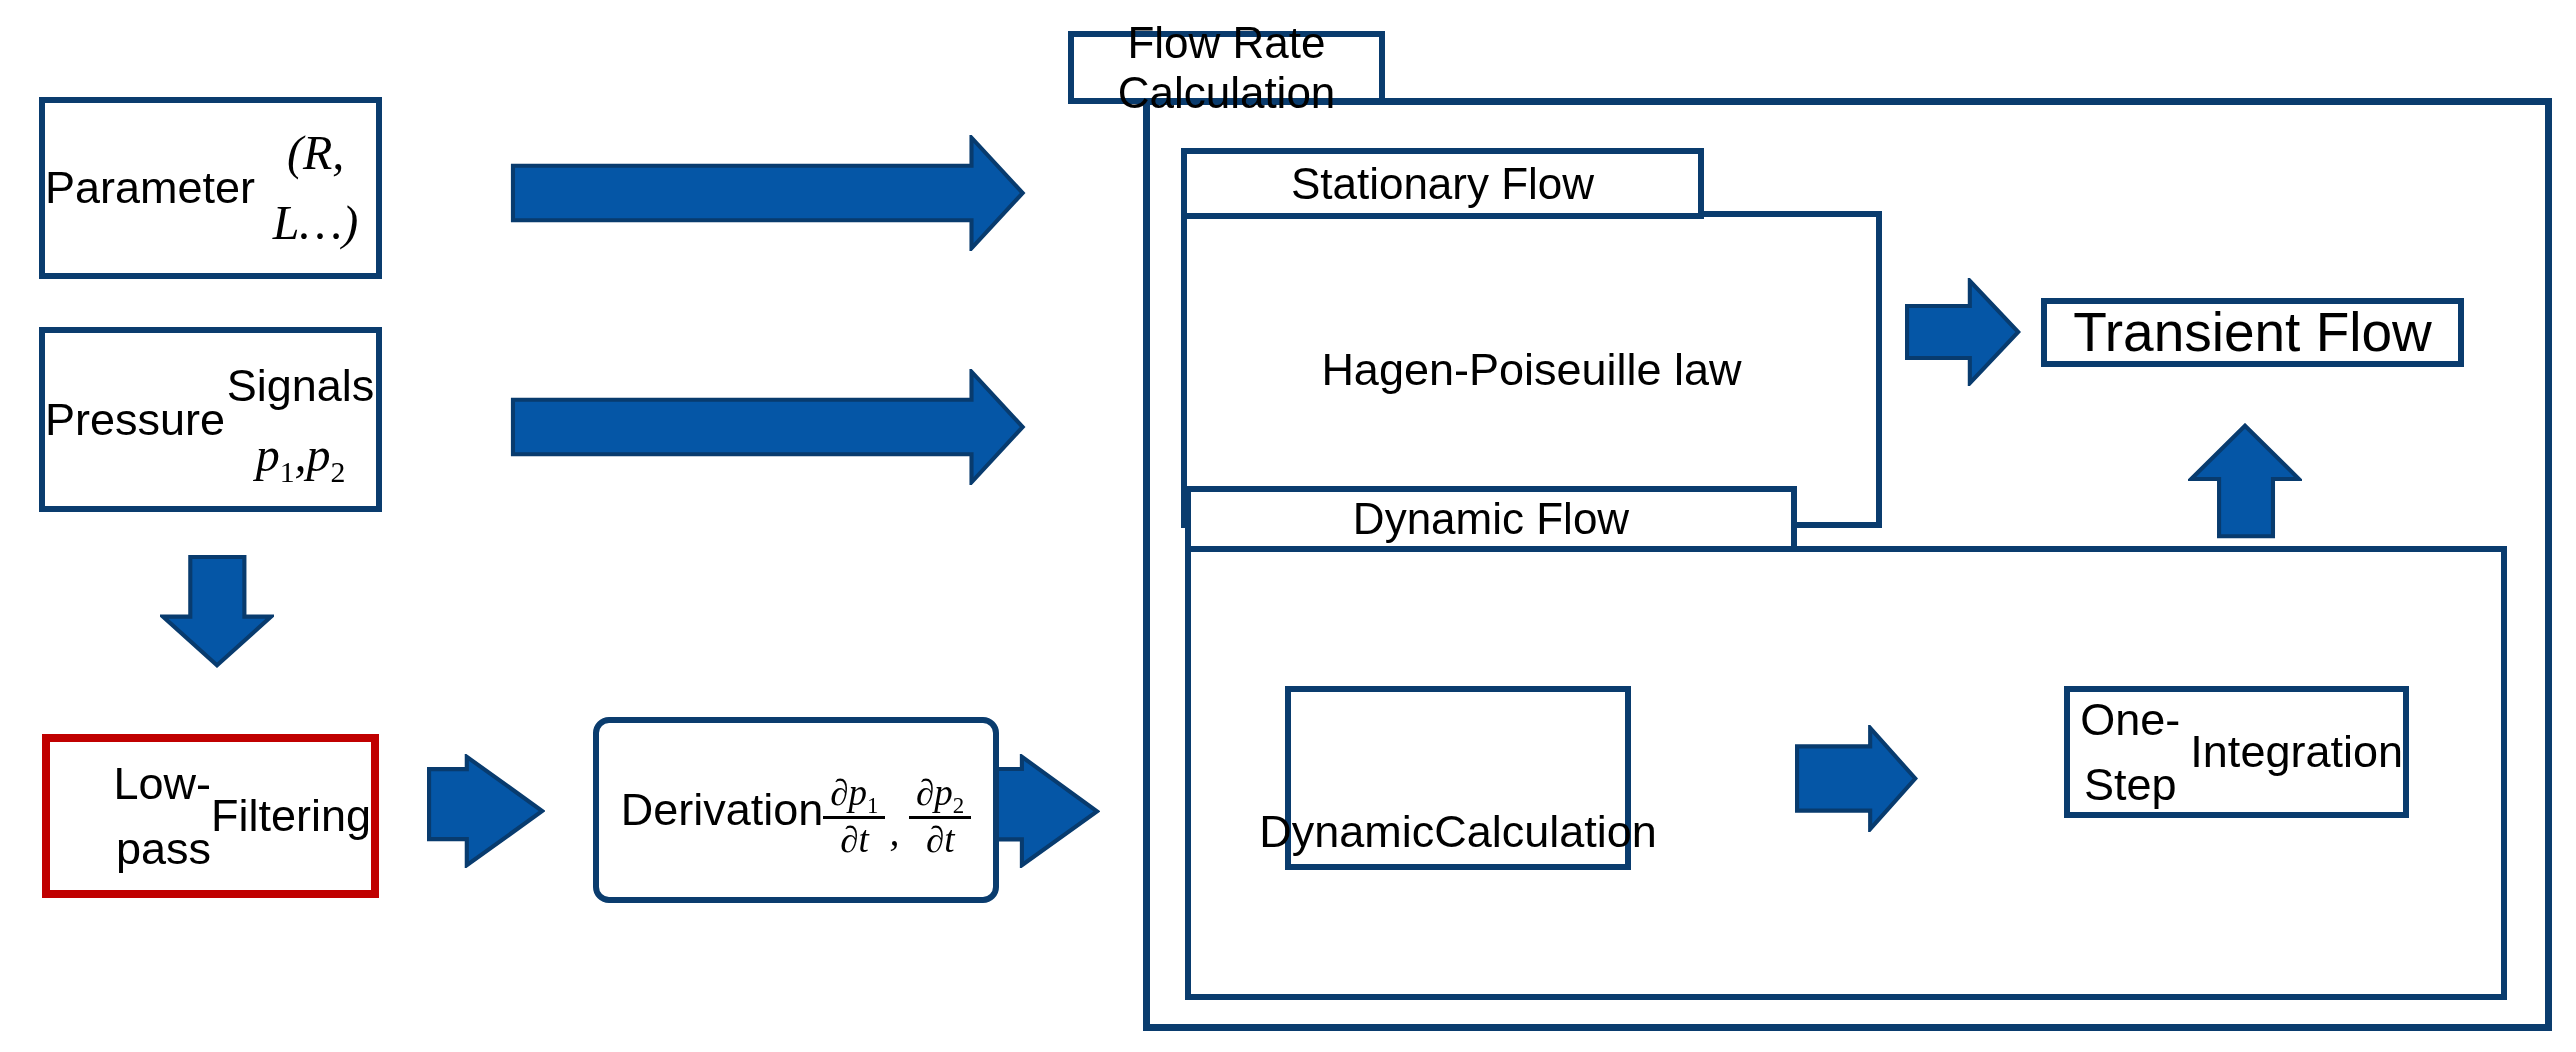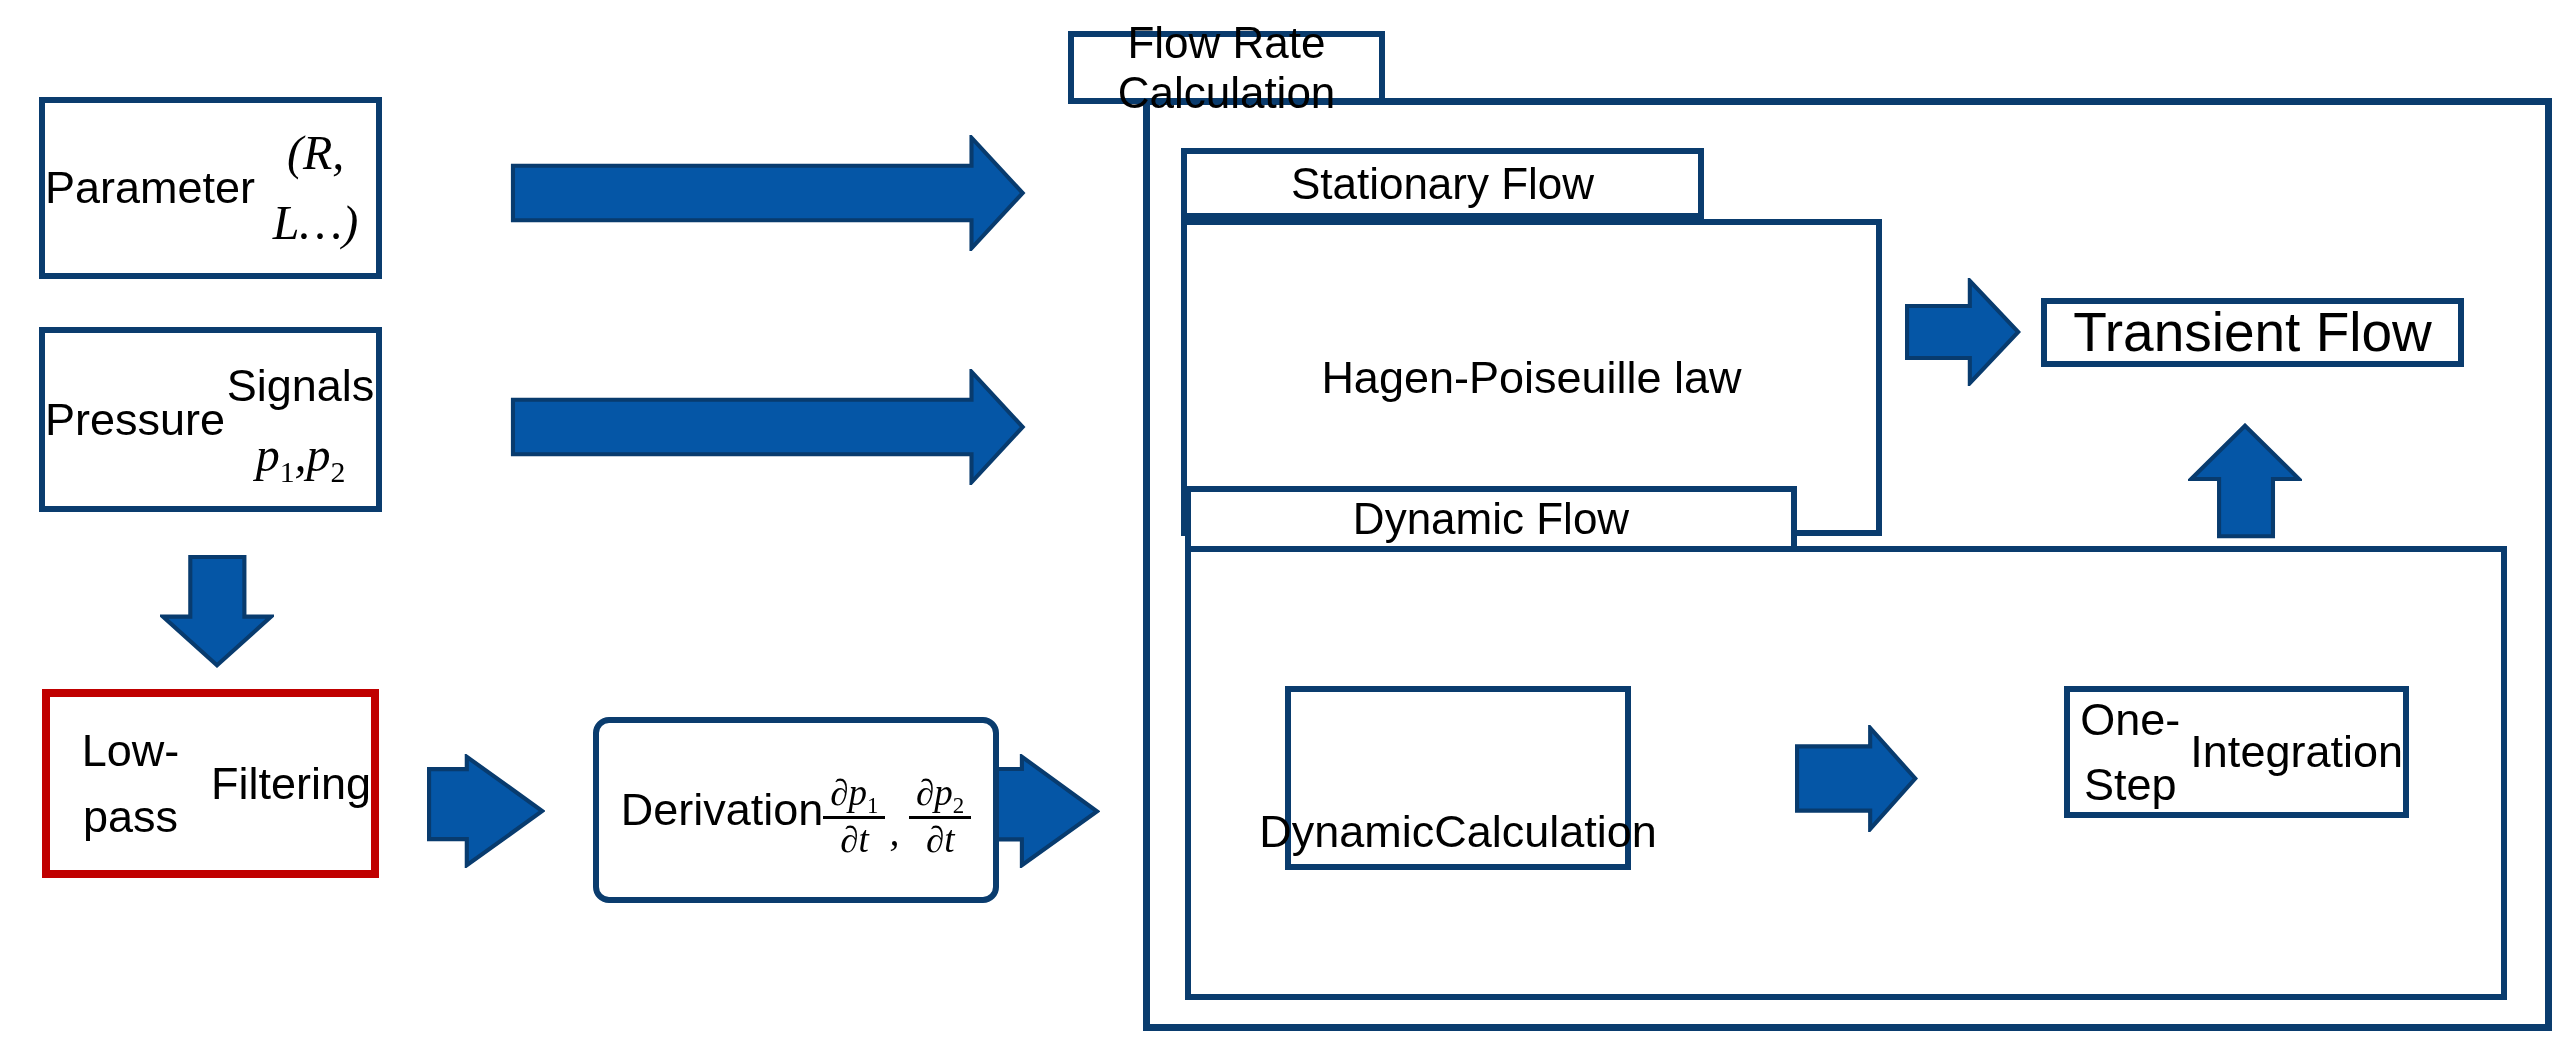--- a/index.html
+++ b/index.html
@@ -63,21 +63,21 @@
 <div class="box" style="left:39px;top:327px;width:343px;height:185px;">
   <div>Pressure</div>
   <div>
     <span>Signals</span>
     <span class="serif" style="font-size:48px;">
       <span>p</span><sub>1</sub><span>,</span><span>p</span><sub>2</sub>
     </span>
   </div>
 </div>
 
-<div class="box red" style="left:42px;top:689px;width:337px;height:189px;">
+<div class="box red" style="left:42px;top:734px;width:337px;height:164px;text-align:right;">
   <div>Low-pass</div>
   <div>Filtering</div>
 </div>
 
 <div class="box" style="left:593px;top:717px;width:406px;height:186px;line-height:1.2;border-radius:16px;">
   <div>Derivation</div>
   <div class="fracrow serif">
     <span class="frac">
       <span class="num"><span>∂p</span><sub>1</sub></span>
       <span class="den">∂t</span>
@@ -89,21 +89,21 @@
     </span>
   </div>
 </div>
 
 <div class="container-outline" style="left:1143px;top:98px;width:1409px;height:933px;"></div>
 
 <div class="tab" style="left:1068px;top:31px;width:317px;height:73px;">
   <span>Flow Rate Calculation</span>
 </div>
 
-<div class="panel" style="left:1181px;top:219px;width:701px;height:317px;display:flex;align-items:center;justify-content:center;">
+<div class="panel" style="left:1181px;top:211px;width:701px;height:317px;display:flex;align-items:center;justify-content:center;">
   <span class="hagen-label">Hagen-Poiseuille law</span>
 </div>
 <div class="tab" style="left:1181px;top:148px;width:523px;height:71px;">
   <span>Stationary Flow</span>
 </div>
 
 <div class="box" style="left:2041px;top:298px;width:423px;height:69px;flex-direction:row;font-size:55px;">
   <span>Transient Flow</span>
 </div>
 

